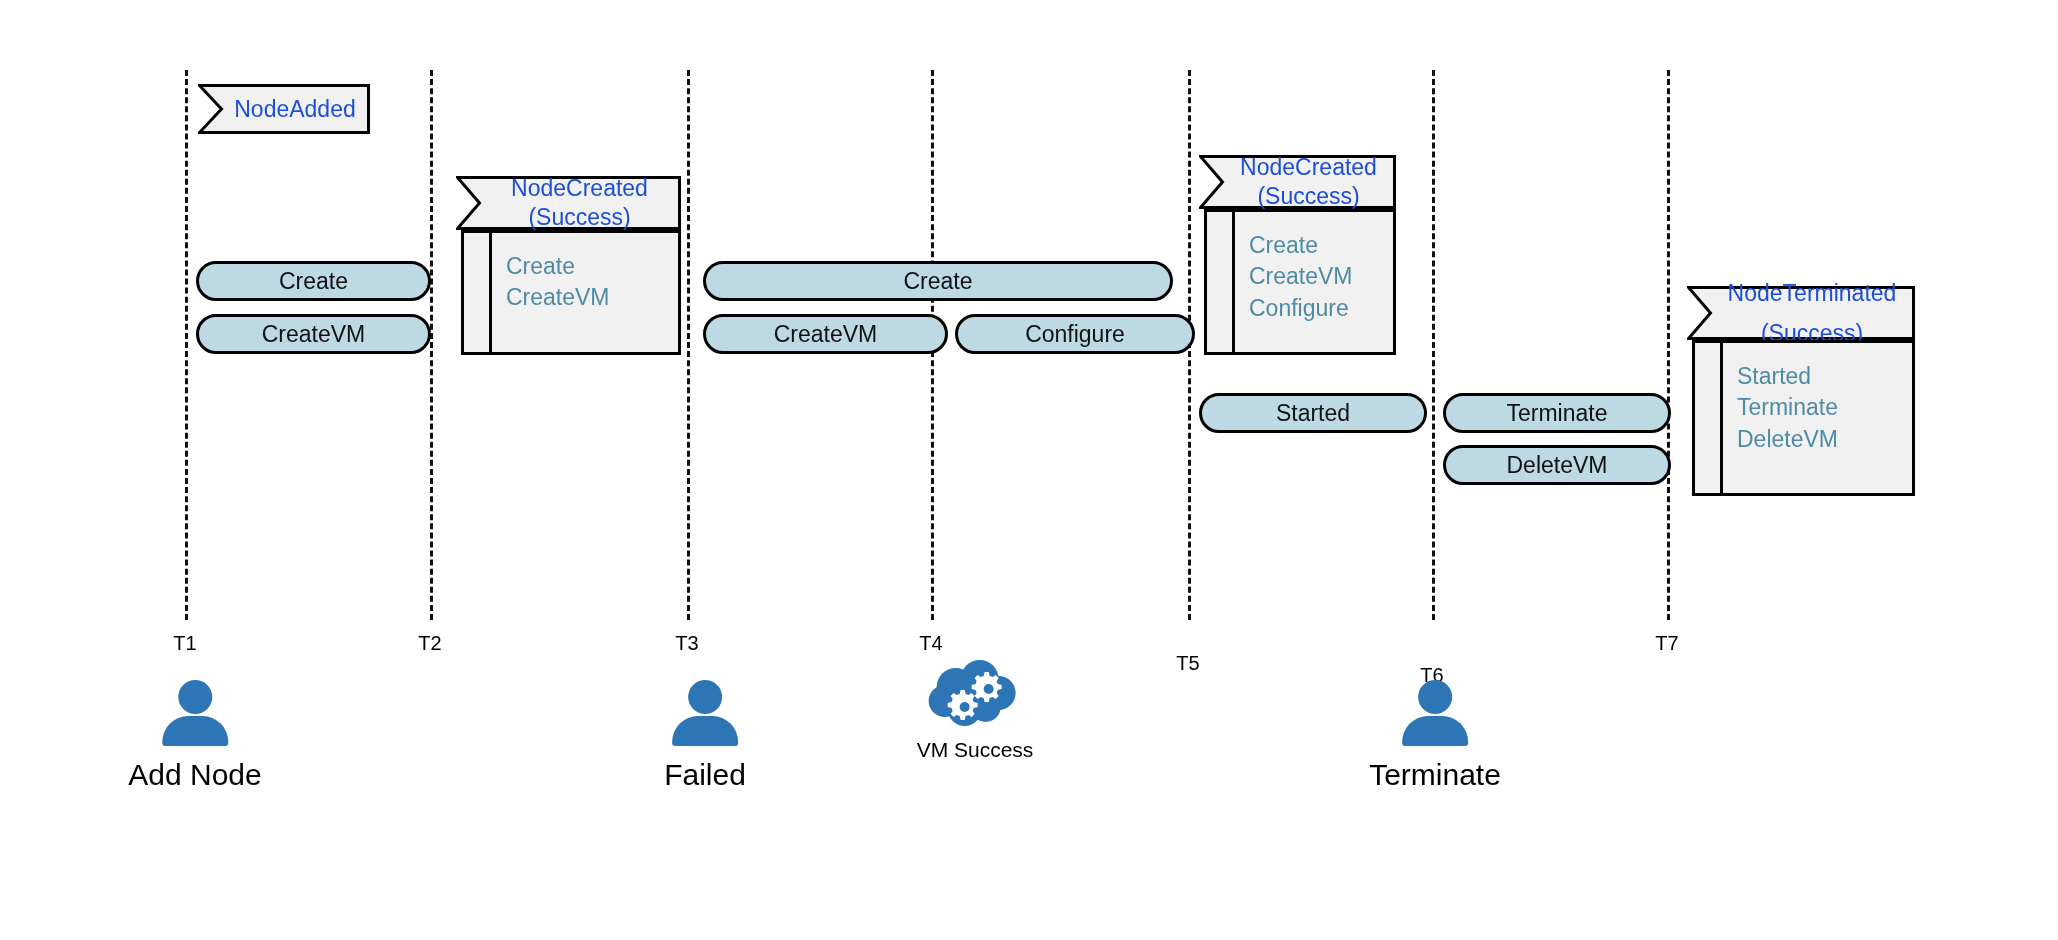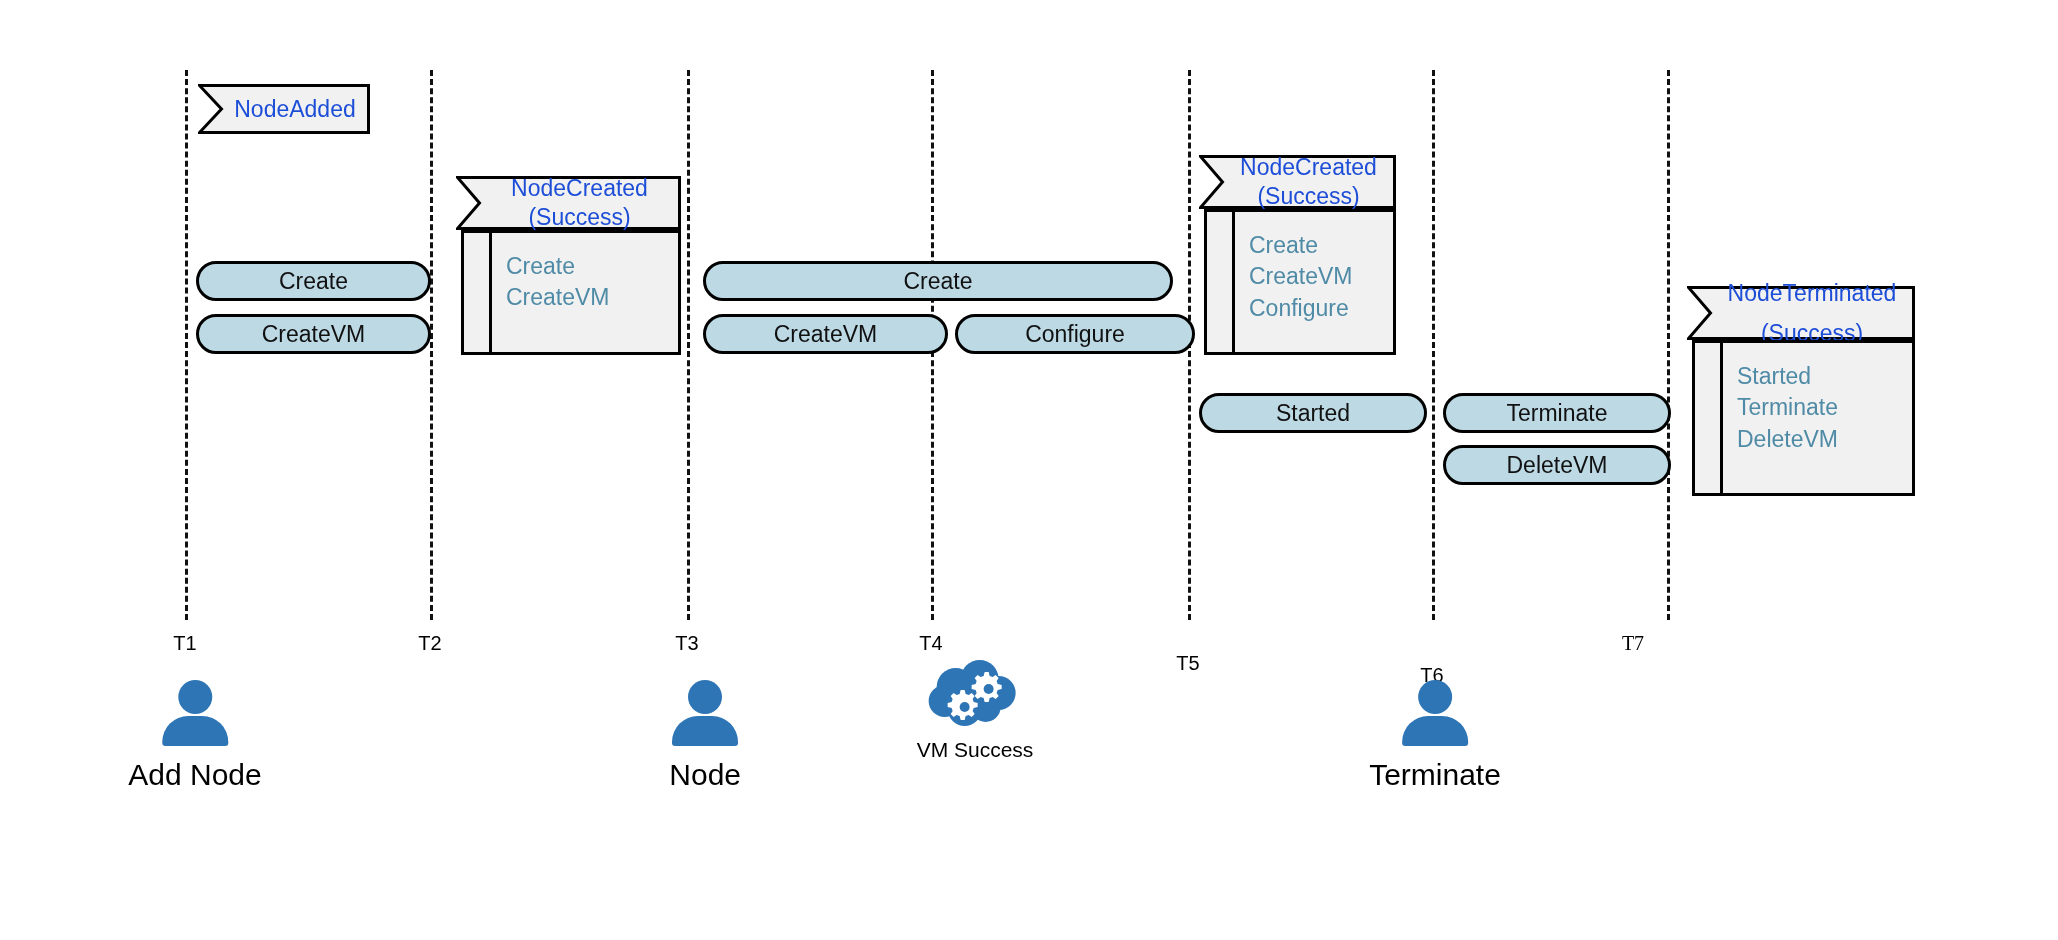--- a/index.html
+++ b/index.html
@@ -229,37 +229,37 @@
       <div class="pill" style="left: 1443px; top: 445px; width: 228px; height: 40px;">DeleteVM</div>
     </div>
 
   <div id="ticks-layer">
       <div class="tl-label" style="left: 185px; top: 632px;">T1</div>
       <div class="tl-label" style="left: 430px; top: 632px;">T2</div>
       <div class="tl-label" style="left: 687px; top: 632px;">T3</div>
       <div class="tl-label" style="left: 931px; top: 632px;">T4</div>
       <div class="tl-label" style="left: 1188px; top: 632px; margin-top: 20px;">T5</div>
       <div class="tl-label" style="left: 1432px; top: 632px; margin-top: 32px;">T6</div>
-      <div class="tl-label" style="left: 1633px; top: 632px; font-family: Liberation Serif, serif;">T7</div>
+      <div class="tl-label" style="left: 1667px; top: 632px;">T7</div>
     </div>
 
   <div id="actors-layer">
       <div class="actor" style="left: 195px; top: 680px;">
         <div class="person">
           <div class="head"></div>
           <div class="body"></div>
         </div>
         <div class="caption">Add Node</div>
       </div>
       <div class="actor" style="left: 705px; top: 680px;">
         <div class="person">
           <div class="head"></div>
           <div class="body"></div>
         </div>
-        <div class="caption">Node</div>
+        <div class="caption">Failed</div>
       </div>
       <div class="actor small" style="left: 975px; top: 660px;">
         <div class="cloud-wrap"><svg width="104" height="72" viewBox="0 0 104 72">
             <g fill="#2e75b6">
               <circle cx="33" cy="27" r="19"></circle>
               <circle cx="57" cy="19" r="19"></circle>
               <circle cx="76" cy="33" r="17"></circle>
               <circle cx="22" cy="41" r="16"></circle>
               <circle cx="42" cy="49" r="17"></circle>
               <circle cx="63" cy="47" r="15"></circle>

